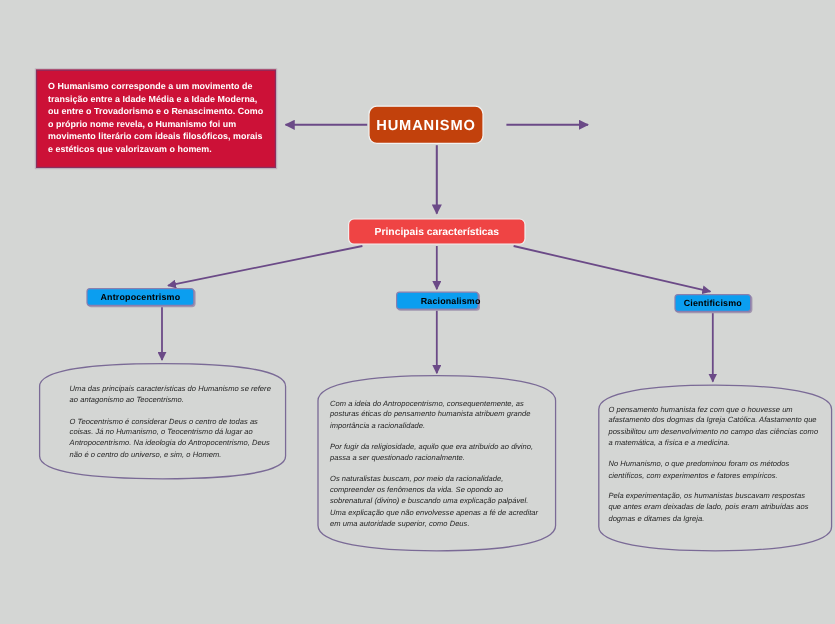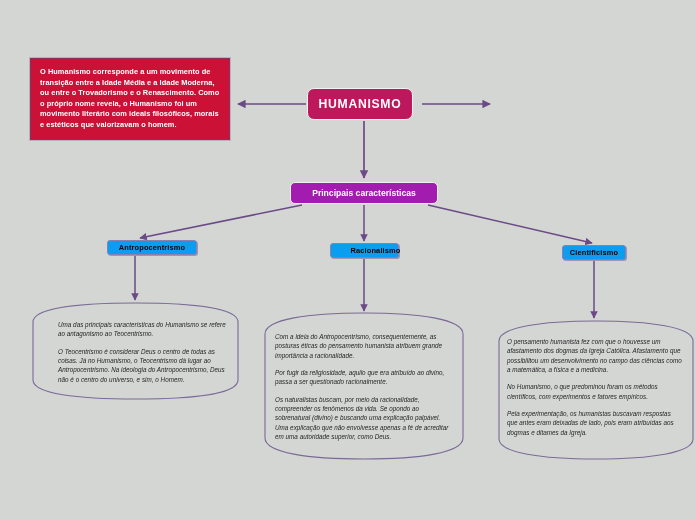--- a/index.html
+++ b/index.html
@@ -56,44 +56,44 @@
     top: 68px;
     width: 204px;
   }
 
   
   .root-node {
     position: absolute;
     z-index: 3;
     left: 291px;
     top: 88px;
-    width: 106px;
+    width: 96px;
     height: 32px;
-    background: #be185d;
+    background: #c2410c;
     border: 1.6px solid #f2f2f2;
     border-radius: 7px;
     color: #ffffff;
     font-size: 12.2px;
     font-weight: bold;
     letter-spacing: 0.7px;
     display: flex;
     align-items: center;
     justify-content: center;
     box-sizing: border-box;
   }
 
   
   .sub-node {
     position: absolute;
     z-index: 3;
     left: 274px;
     top: 182px;
     width: 148px;
     height: 22px;
-    background: #a21caf;
+    background: #ef4444;
     border: 1.4px solid #f0f0f0;
     border-radius: 5px;
     color: #ffffff;
     font-size: 8.6px;
     font-weight: bold;
     display: flex;
     align-items: center;
     justify-content: center;
     box-sizing: border-box;
   }
@@ -109,21 +109,21 @@
     font-size: 7.4px;
     font-weight: bold;
     letter-spacing: 0.15px;
     display: flex;
     align-items: center;
     justify-content: center;
     box-sizing: border-box;
     height: 15px;
     box-shadow: 1px 1px 0 rgba(100,70,130,0.45);
   }
-  #topic-antro { left: 91px;  top: 240px; width: 90px; }
+  #topic-antro { left: 56px;  top: 240px; width: 90px; }
   #topic-racio { left: 314px; top: 243px; width: 69px; padding-left: 22px; }
   #topic-cient { left: 546px; top: 245px; width: 64px; }
 
   
   .cylinder {
     position: absolute;
     z-index: 2;
     box-sizing: border-box;
   }
   .cyl-shape {

